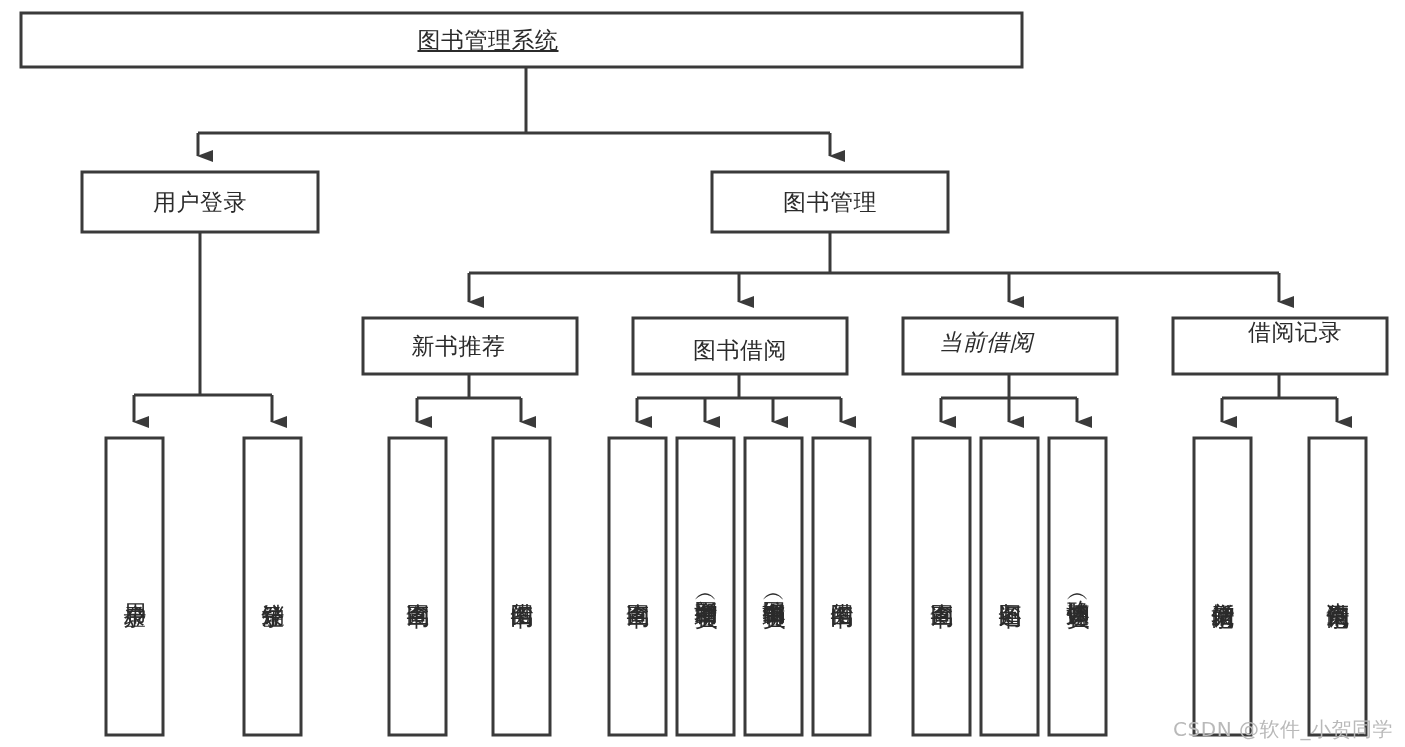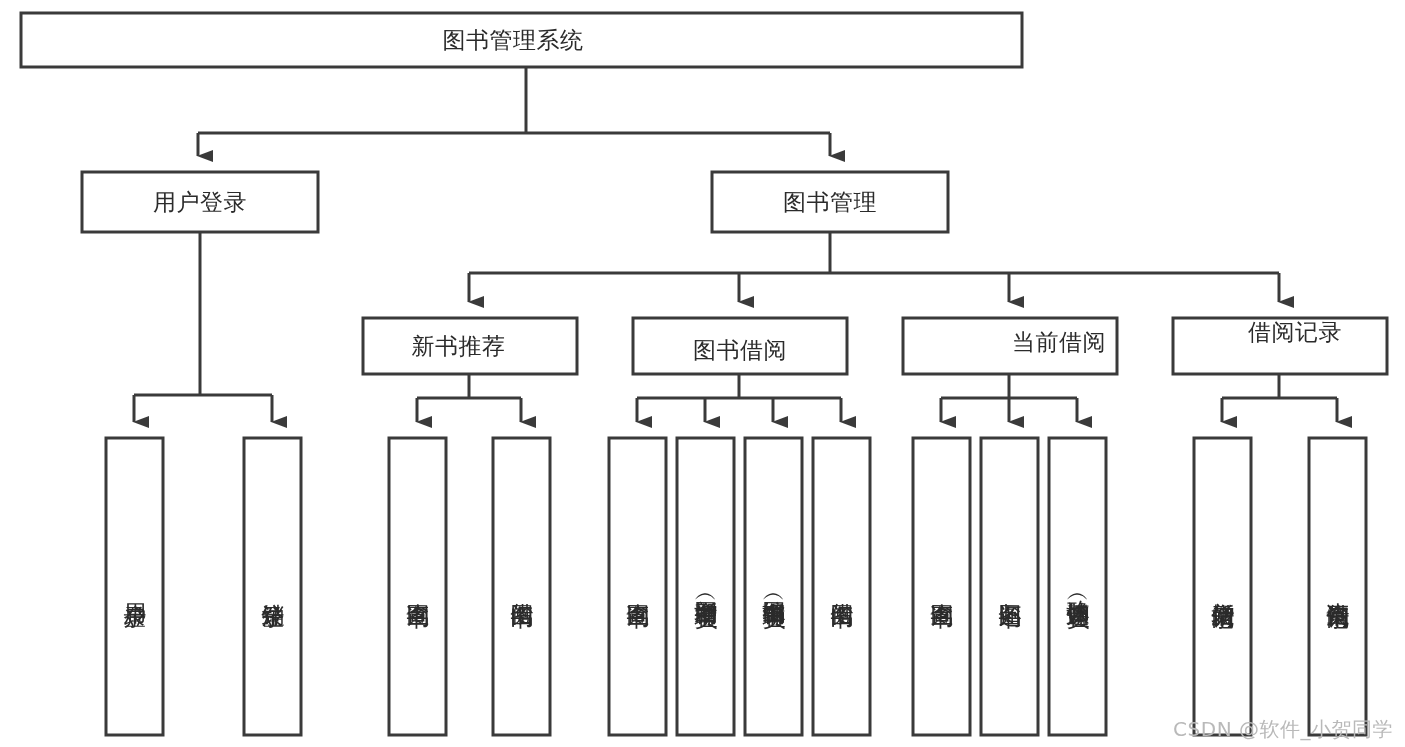--- a/index.html
+++ b/index.html
@@ -163,28 +163,28 @@
     <rect class="node-rect-leaf" x="813" y="438" width="57" height="297"></rect>
 
     <rect class="node-rect-leaf" x="913" y="438" width="57" height="297"></rect>
     <rect class="node-rect-leaf" x="981" y="438" width="57" height="297"></rect>
     <rect class="node-rect-leaf" x="1049" y="438" width="57" height="297"></rect>
 
     <rect class="node-rect-leaf" x="1194" y="438" width="57" height="297"></rect>
     <rect class="node-rect-leaf" x="1309" y="438" width="57" height="297"></rect>
   </svg>
 
-  <div class="node-label-h" style="left:29px; top:13px; width:968px; height:54px;">图书管理系统</div>
+  <div class="node-label-h" style="left:4px; top:13px; width:968px; height:54px;text-decoration:underline;">图书管理系统</div>
 
   <div class="node-label-h" style="left:82px; top:172px; width:236px; height:60px;">用户登录</div>
   <div class="node-label-h" style="left:712px; top:172px; width:236px; height:60px;">图书管理</div>
 
   <div class="node-label-h" style="left:363px; top:318px; width:191px; height:56px;">新书推荐</div>
   <div class="node-label-h" style="left:633px; top:318px; width:214px; height:64px;">图书借阅</div>
-  <div class="node-label-h" style="left:952px; top:318px; width:214px; height:48px;">当前借阅</div>
+  <div class="node-label-h" style="left:879px; top:318px; width:214px; height:48px;font-style:italic;">当前借阅</div>
   <div class="node-label-h" style="left:1173px; top:304px; width:244px; height:56px;text-align:right;">借阅记录</div>
 
   <div class="node-label-v" style="left:106px; top:438px; width:57px; height:297px;">用户登录</div>
   <div class="node-label-v" style="left:244px; top:438px; width:57px; height:297px;">注销登录</div>
 
   <div class="node-label-v" style="left:389px; top:438px; width:57px; height:297px;">查询图书</div>
   <div class="node-label-v" style="left:493px; top:438px; width:57px; height:297px;">借阅图书</div>
 
   <div class="node-label-v" style="left:609px; top:438px; width:57px; height:297px;">查询图书</div>
   <div class="node-label-v" style="left:677px; top:438px; width:57px; height:297px;">新增图书（管理员）</div>

